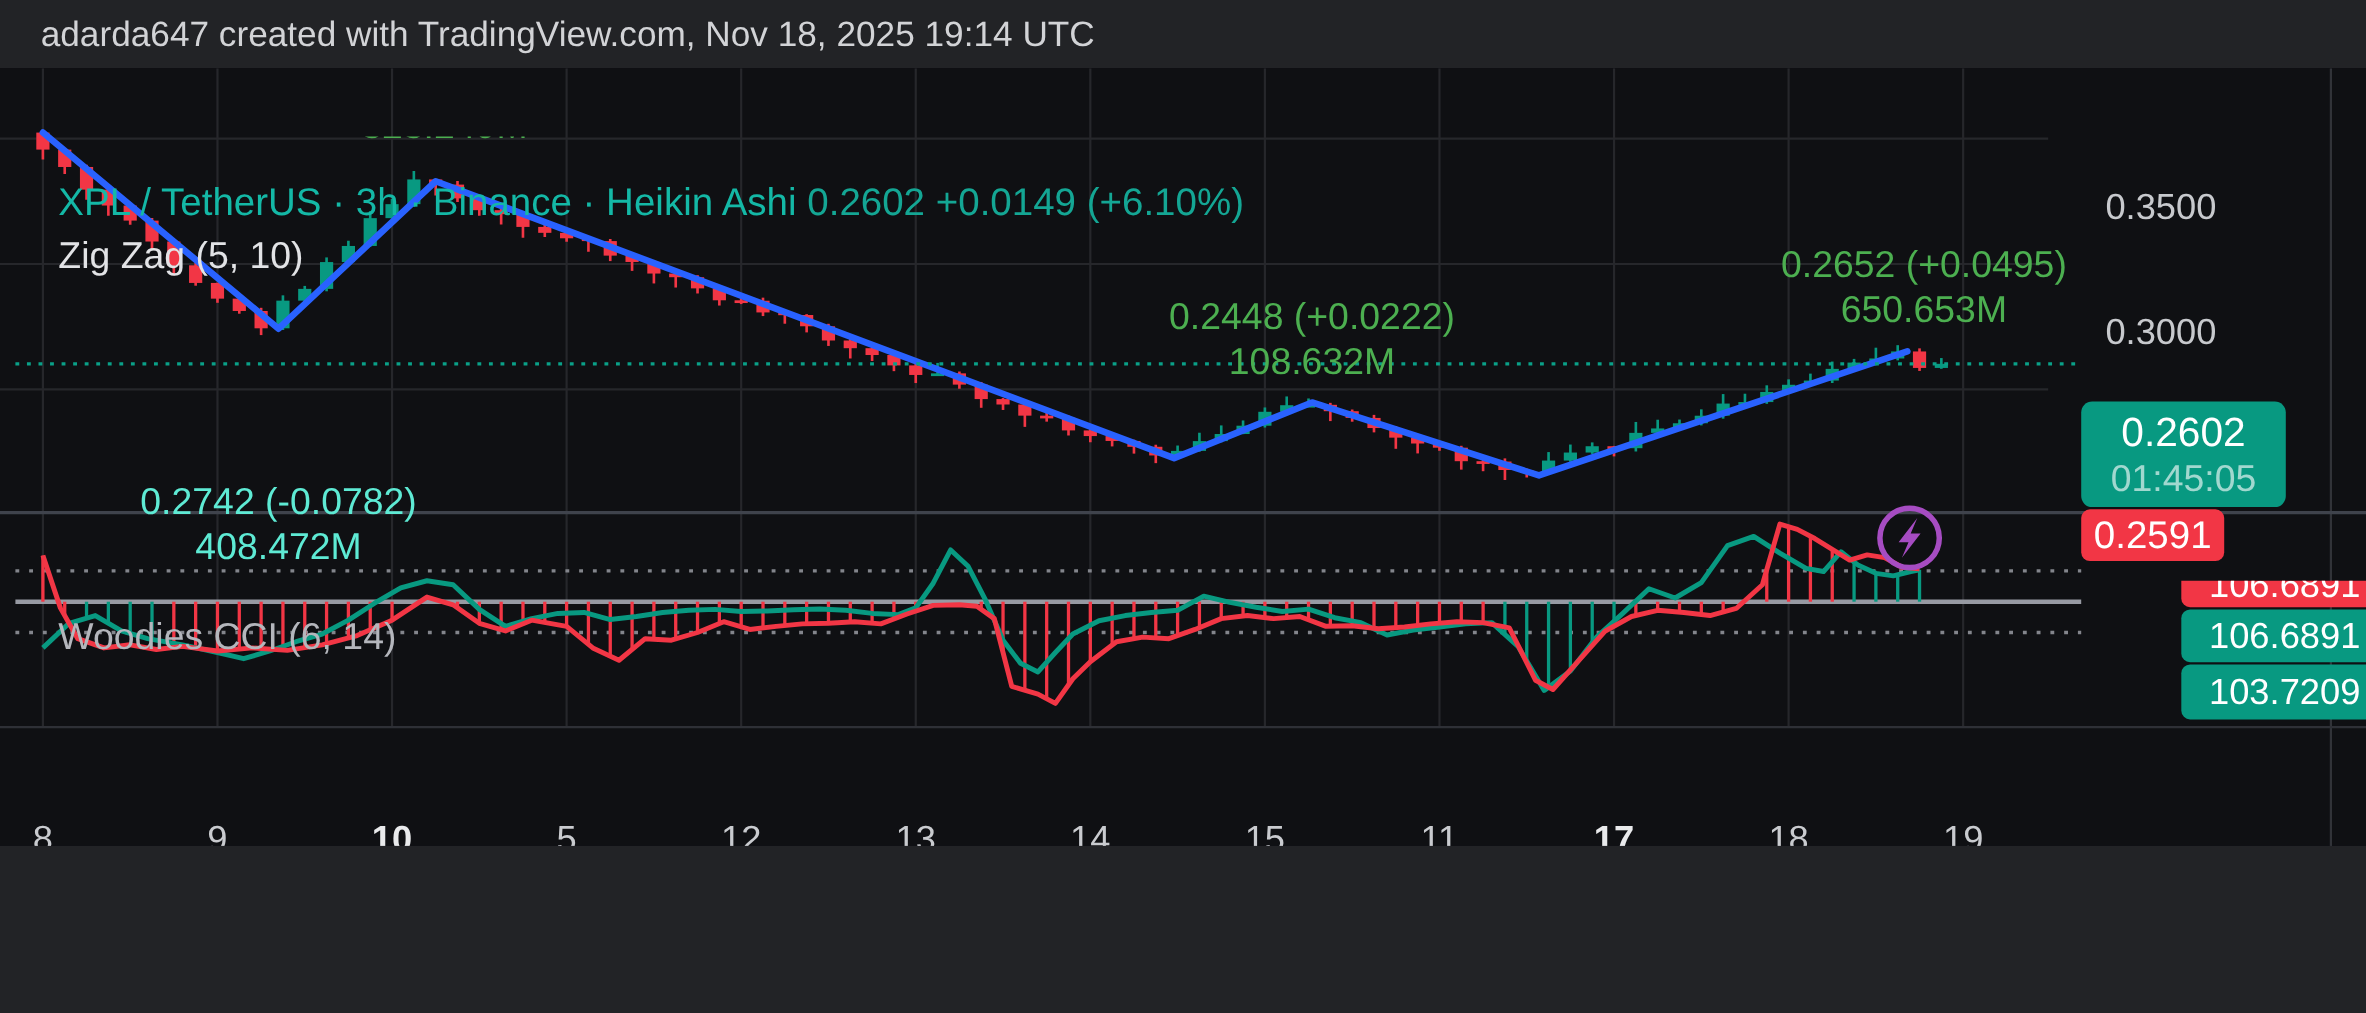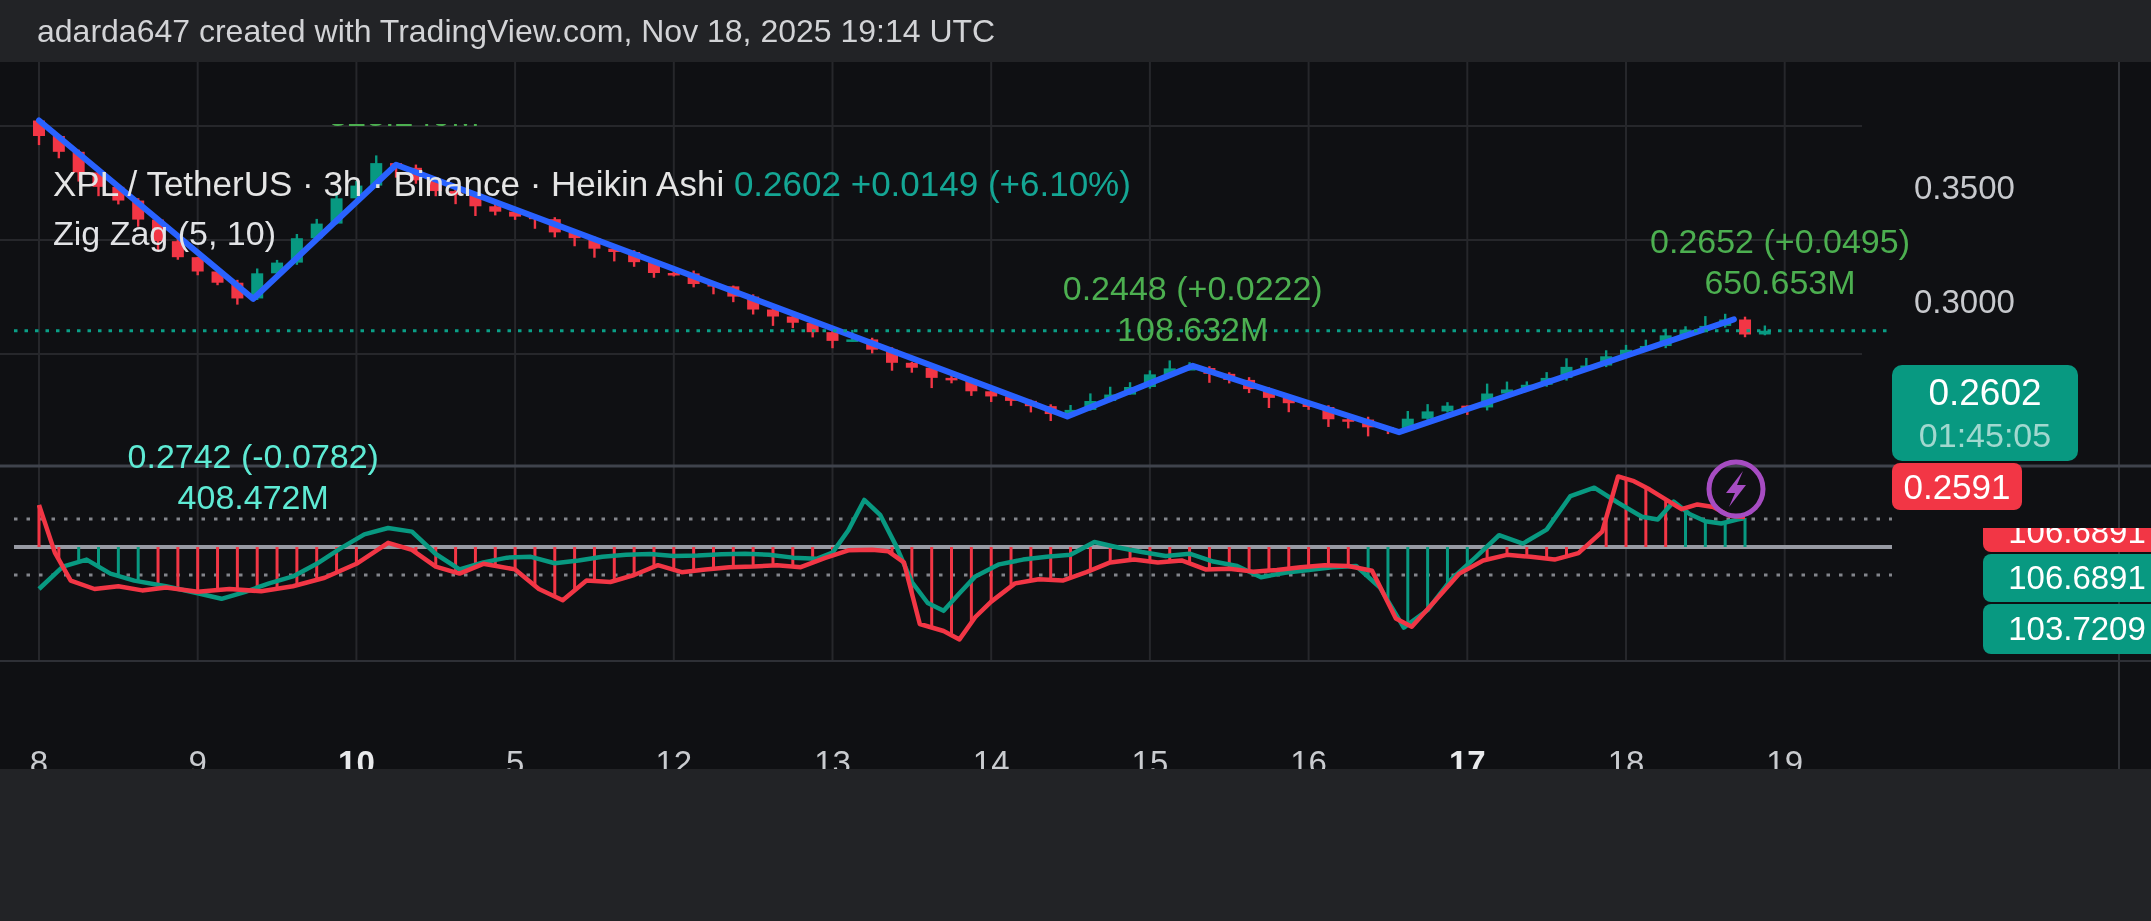--- a/index.html
+++ b/index.html
@@ -8,21 +8,21 @@
        -webkit-font-smoothing:antialiased;}
   .abs{position:absolute;}
   
   #topbar{left:0;top:0;width:2151px;height:62px;background:#222326;}
   #attribution{left:37px;top:13px;font-size:32px;color:#d2d3d6;white-space:nowrap;}
   
   #chart-wrap{left:0;top:62px;width:2151px;height:707px;background:#0f1013;}
   #chart-svg{position:absolute;left:0;top:0;}
   
   #symbol-line{left:53px;top:100px;font-size:35px;line-height:44px;white-space:nowrap;}
-  #symbol-title{color:#e5e5e5;}
+  #symbol-title{color:#14b8a6;}
   .teal-txt{color:#14a694;}
   #zigzag-label{left:53px;top:152px;font-size:34px;color:#e2e3e6;}
   #cci-label{left:53px;top:498px;font-size:34px;color:#b4b6bc;}
   
   .axis-price{left:1914px;width:200px;font-size:33px;color:#c7c9cd;line-height:38px;}
   #axis-price-0{top:107px;}
   #axis-price-1{top:221px;}
   
   #last-badge{left:1892px;top:303px;width:186px;height:96px;border-radius:10px;
     display:flex;flex-direction:column;align-items:center;justify-content:center;}
@@ -347,20 +347,21 @@
       <polyline points="39,589 62.80500000000005,566.6 86.6100000000001,559.6 110.41499999999988,573.6 134.21999999999994,580.6 165.9600000000001,586.2 197.7,593.2 221.50500000000005,598.8 245.3100000000001,591.8 269.1149999999999,583.4 292.91999999999996,576.4 316.72499999999997,563.8 340.53000000000003,548.4 364.3350000000001,534.4 388.1399999999999,527.96 411.94499999999994,531.6 435.75,554 459.555,569.4 483.36000000000007,562.4 507.16499999999985,557.64 530.9699999999999,556.8 554.775,563.24 578.58,560.44 602.3850000000001,556.8 626.1899999999998,554.84 649.9949999999999,554 673.8,555.96 697.605,555.4 721.4100000000001,554.28 745.2149999999998,553.72 769.0199999999999,554.84 792.8249999999999,557.64 816.63,558.76 832.5,552.6 848.3699999999999,530.2 864.2399999999998,499.96 880.11,514.8 895.98,545.6 911.8499999999999,582 927.7199999999999,603 943.5899999999998,610.84 959.46,593.2 975.33,576.4 999.135,564.36 1022.9399999999998,559.6 1046.745,556.8 1070.55,554.84 1094.355,541.96 1118.16,547.56 1141.965,552.04 1165.7699999999998,555.96 1189.5749999999998,553.72 1213.3799999999999,561.56 1237.185,566.04 1260.9899999999998,577.24 1284.7949999999998,572.76 1308.6,569.96 1332.4049999999997,567.16 1356.21,566.04 1380.0149999999999,587.6 1403.8200000000002,627.64 1427.625,610 1451.4299999999996,579.2 1475.235,557.64 1499.0399999999997,535.24 1522.845,543.64 1546.6499999999999,529.64 1570.4549999999997,496.03999999999996 1594.26,487.64 1618.0649999999998,502.76 1641.8700000000001,516.76 1657.7399999999998,519.56 1673.61,501.64 1689.4799999999996,513.96 1705.35,521.24 1721.22,523.48 1737.0899999999997,519.56 1745.0249999999999,517.9639999999999" fill="none" stroke="#089981" stroke-width="4.5" stroke-linejoin="round"></polyline>
       <polyline points="39,505 54.86999999999994,552.6 70.73999999999988,580.6 94.54499999999993,589 118.35,586.2 142.15500000000003,590.4 165.9600000000001,587.6 197.7,591.8 229.43999999999988,589 261.18000000000006,591.24 292.91999999999996,586.2 324.6600000000001,577.8 356.4,563.8 388.1399999999999,542.8 411.94499999999994,549.8 435.75,566.6 459.555,573.6 483.36000000000007,563.8 515.0999999999999,569.4 538.905,589 562.71,600.2 586.5149999999999,580.6 610.3199999999999,582 634.125,575 657.9300000000001,565.2 681.735,572.2 705.5399999999998,569.4 729.3449999999999,567.16 753.15,566.6 776.955,565.2 800.7600000000001,567.16 824.5649999999998,558.2 848.3699999999999,550.36 872.175,549.8 888.0449999999998,551.2 903.9149999999998,562.4 919.7850000000001,624 943.5899999999998,631 959.46,639.4 975.33,617 991.1999999999999,601.6 1015.005,583.4 1038.81,579.2 1062.6149999999998,580.6 1086.4199999999998,572.2 1110.225,562.4 1134.03,559.6 1157.835,562.4 1181.6399999999999,560.44 1205.445,569.4 1229.25,568.84 1253.055,571.64 1276.8600000000001,569.96 1300.6649999999997,567.16 1324.47,565.2 1348.2749999999999,566.04 1372.0799999999997,570.8 1395.885,618.4 1411.7549999999997,626.8 1435.56,600.2 1459.3649999999998,573.6 1483.17,560.44 1506.975,554.84 1530.7799999999997,556.8 1554.585,559.6 1578.3899999999999,553.16 1602.1950000000002,531.6 1618.0649999999998,476.44 1633.935,481.2 1649.8049999999996,489.6 1665.675,499.4 1681.545,509.2 1697.4149999999997,504.44 1713.285,506.96 1729.1549999999997,515.64 1745.0249999999999,517.124" fill="none" stroke="#f23645" stroke-width="4.5" stroke-linejoin="round"></polyline>
     </svg>
 
   <div class="abs" id="symbol-line">
     <span id="symbol-title">XPL / TetherUS · 3h · Binance · Heikin Ashi</span>
     <span class="teal-txt">0.2602</span>
     <span class="teal-txt">+0.0149 (+6.10%)</span>
   </div>
   <div class="abs" id="zigzag-label">Zig Zag (5, 10)</div>
+  <div class="abs" id="cci-label">Woodies CCI (6, 14)</div>
 
   <div class="abs axis-price" id="axis-price-0">0.3500</div>
   <div class="abs axis-price" id="axis-price-1">0.3000</div>
 
   <div class="abs" id="last-badge" style="background: rgb(8, 153, 129);">
     <div class="p">0.2602</div>
     <div class="c">01:45:05</div>
   </div>
   <div class="abs" id="prev-badge" style="background: rgb(242, 54, 69);">0.2591</div>
 
@@ -372,38 +373,38 @@
 
   <div id="pivot-labels">
       <div class="pivot-label" style="left: 23.245px; color: #5eead4; top: 373.824px;">
         <div>0.2742 (-0.0782)</div>
         <div>408.472M</div>
       </div>
       <div class="pivot-label" style="left: 962.749px; color: rgb(76, 175, 80); top: 205.856px;">
         <div>0.2448 (+0.0222)</div>
         <div>108.632M</div>
       </div>
-      <div class="pivot-label" style="left: 1550px; color: rgb(76, 175, 80); top: 159.344px;">
+      <div class="pivot-label" style="left: 1519px; color: rgb(76, 175, 80); top: 159.344px;">
         <div>0.2652 (+0.0495)</div>
         <div>650.653M</div>
       </div>
       <div class="clip-top" style="left: 204.01px;">
         <span class="inner" style="color: rgb(76, 175, 80);">323.249M</span>
       </div>
     </div>
   <div id="time-axis">
       <div class="day-label" style="left: -6px;">8</div>
       <div class="day-label" style="left: 152.7px;">9</div>
       <div class="day-label day-bold" style="left: 311.4px;">10</div>
       <div class="day-label" style="left: 470.1px;">5</div>
       <div class="day-label" style="left: 628.8px; text-decoration: underline;">12</div>
       <div class="day-label" style="left: 787.5px;">13</div>
       <div class="day-label" style="left: 946.2px;">14</div>
       <div class="day-label" style="left: 1104.9px;">15</div>
-      <div class="day-label" style="left: 1263.6px;">16</div>
+      <div class="day-label" style="left: 1263.6px;">11</div>
       <div class="day-label day-bold" style="left: 1422.3px;">17</div>
       <div class="day-label" style="left: 1581px;">18</div>
       <div class="day-label" style="left: 1739.7px;">19</div>
     </div>
 
   <svg class="abs" id="flash-wrap" viewBox="-31 -31 62 62">
     <circle cx="0" cy="0" r="27" fill="none" stroke-width="5" stroke="#a64cc2"></circle>
     <path d="M 7,-18 L -10,4 L -1,4 L -7,18 L 10,-4 L 1,-4 Z" fill="#a64cc2"></path>
   </svg>
 </div>

